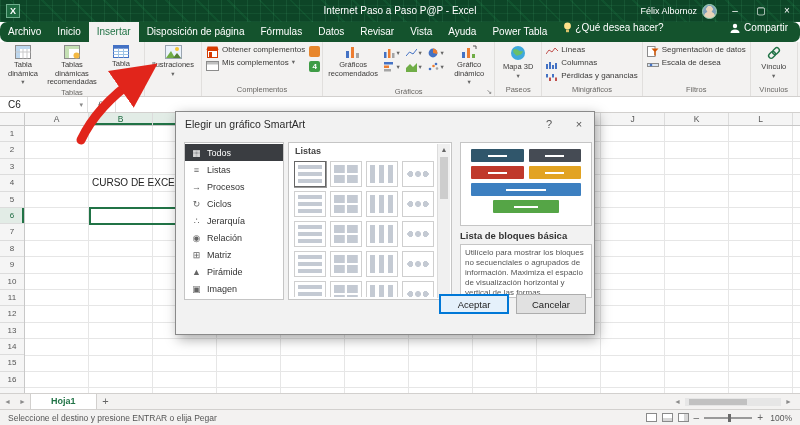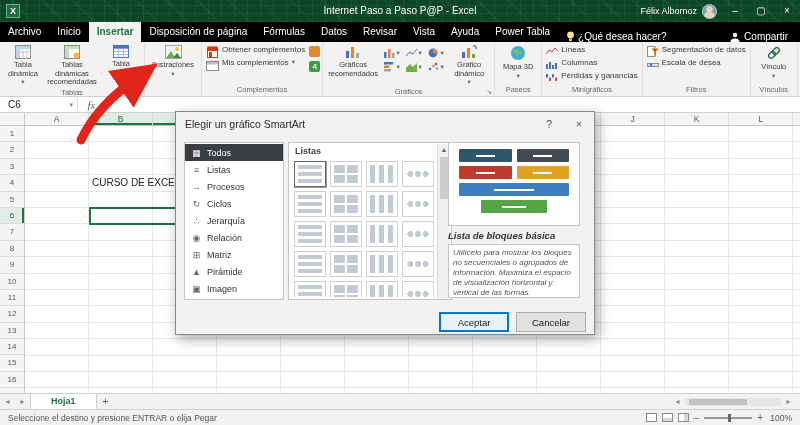--- a/index.html
+++ b/index.html
@@ -18,24 +18,24 @@
   .win-title{position:absolute;left:0;right:0;text-align:center;line-height:22px;white-space:nowrap;pointer-events:none;}
   .tb-right{margin-left:auto;display:flex;align-items:center;gap:5px;padding-right:0;}
   .user-name{font-size:9px;white-space:nowrap;}
   .avatar{width:15px;height:15px;border-radius:50%;border:1px solid #9fd3b5;
     background:radial-gradient(circle at 50% 32%, #e9d3ba 0 3px, rgba(0,0,0,0) 3.5px),
                radial-gradient(circle at 50% 95%, #e9d3ba 0 5.5px, rgba(0,0,0,0) 6px), #7da0b8;}
   .winbtns{display:flex;}
   .winbtn{width:26px;text-align:center;line-height:22px;font-size:10px;color:#fff;}
 
   
-  .tabrow{position:absolute;top:22px;left:0;right:0;height:20px;background:#000000;display:flex;align-items:flex-end;color:#fff;z-index:19;}
+  .tabrow{position:absolute;top:22px;left:0;right:0;height:20px;background:#14532d;display:flex;align-items:flex-start;color:#fff;z-index:19;border-radius:7px;}
   #tabs{display:flex;}
   .tab{padding:0 8px;line-height:20px;font-size:10px;white-space:nowrap;cursor:default;}
-  .tab.active{background:#f3f2f1;color:#217346;font-weight:bold;}
+  .tab.active{background:#f3f2f1;color:#217346;font-weight:normal;}
   .tellme{display:flex;align-items:center;gap:3px;padding:0 8px;font-size:10px;white-space:nowrap;}
   .share{margin-left:auto;display:flex;align-items:center;gap:4px;padding:0 12px;font-size:10px;}
 
   
   .ribbon{position:absolute;top:42px;left:0;right:0;height:55px;background:#f3f2f1;border-bottom:1px solid #d2d0ce;display:flex;z-index:18;}
   .rgroup{position:relative;display:flex;flex-direction:column;padding:1px 2px 0;}
   .rgroup+.rgroup{border-left:1px solid #e1dfdd;}
   .rbody{flex:1;display:flex;align-items:stretch;}
   .rlabel{height:12px;font-size:7.5px;color:#696764;text-align:center;line-height:12px;position:relative;white-space:nowrap;}
   .launcher{position:absolute;right:0;bottom:1px;font-size:7px;color:#777;line-height:10px;}
@@ -48,21 +48,21 @@
   .micon{display:inline-flex;align-items:center;justify-content:center;}
   .micon svg{display:block;}
   .chartgrid{display:grid;grid-template-columns:repeat(3,21px);grid-auto-rows:13px;gap:1px;align-content:start;padding-top:3px;}
   .cbtn{display:flex;align-items:center;justify-content:center;gap:2px;}
   .addin-orange{width:11px;height:11px;border-radius:2px;background:#e8862c;}
   .addin-badge{width:11px;height:11px;border-radius:2px;background:#3f9c46;color:#fff;font-size:8px;font-weight:bold;text-align:center;line-height:11px;}
   .sideicons{display:flex;flex-direction:column;gap:4px;justify-content:flex-start;padding:3px 0 0 2px;}
 
   
   .fbar{position:absolute;top:97px;left:0;right:0;height:16px;background:#fff;border-bottom:1px solid #d2d0ce;display:flex;align-items:stretch;font-size:10px;z-index:17;}
-  .namebox{width:78px;border-right:1px solid #e0e0e0;display:flex;align-items:center;padding-left:8px;color:#222;}
+  .namebox{width:88px;border-right:1px solid #e0e0e0;display:flex;align-items:center;padding-left:8px;color:#222;}
   .namebox .ndd{margin-left:auto;font-size:7px;color:#888;padding-right:4px;}
   .fxbox{width:28px;border-right:1px solid #e0e0e0;display:flex;align-items:center;justify-content:center;font-family:"Liberation Serif",serif;font-style:italic;color:#666;font-size:11px;}
   .finput{flex:1;background:#fff;}
 
   
   .sheet{position:absolute;top:113px;left:0;right:0;bottom:32px;background:#fff;overflow:hidden;}
   .corner{position:absolute;top:0;left:0;width:25px;height:13px;background:#f5f5f5;border-right:1px solid #c8c8c8;border-bottom:1px solid #c8c8c8;z-index:2;}
   .colheads{position:absolute;top:0;left:25px;right:0;height:13px;display:flex;background:#f5f5f5;border-bottom:1px solid #c8c8c8;}
   .chd{width:64px;flex:0 0 64px;border-right:1px solid #dcdcdc;font-size:8.5px;color:#555;text-align:center;line-height:12px;}
   .chd.sel{background:#e2ece6;color:#1e6b41;box-shadow:inset 0 -2px 0 #217346;}
@@ -94,29 +94,29 @@
   .thumb.selected{border:1px solid #666;box-shadow:0 0 0 1px #999;}
   .thumb::before{content:"";position:absolute;inset:3px;background-repeat:no-repeat;background-size:100% 100%;}
   .p1::before{background-image:repeating-linear-gradient(to bottom,#c4cad3 0 4px,rgba(0,0,0,0) 4px 7px);background-size:auto;}
   .p2::before{background-image:linear-gradient(#c4cad3,#c4cad3),linear-gradient(#c4cad3,#c4cad3),linear-gradient(#c4cad3,#c4cad3),linear-gradient(#c4cad3,#c4cad3);
     background-size:45% 45%,45% 45%,45% 45%,45% 45%;background-position:0 0,100% 0,0 100%,100% 100%;}
   .p3::before{background-image:repeating-linear-gradient(to right,#c4cad3 0 5px,rgba(0,0,0,0) 5px 9px);background-size:auto;}
   .p4::before{background-image:radial-gradient(circle 3px at 18% 50%,#c4cad3 95%,rgba(0,0,0,0)),radial-gradient(circle 3px at 50% 50%,#c4cad3 95%,rgba(0,0,0,0)),radial-gradient(circle 3px at 82% 50%,#c4cad3 95%,rgba(0,0,0,0));}
   .gscroll{position:absolute;right:1px;top:1px;width:13px;bottom:1px;background:#f0f0f0;border-left:1px solid #dcdcdc;}
   .gscroll .gup{height:12px;text-align:center;font-size:7px;color:#666;line-height:12px;}
   .gscroll .gthumb{position:absolute;top:13px;left:2px;right:2px;height:42px;background:#cdcdcd;}
-  .preview{position:absolute;left:272px;top:30px;width:132px;height:158px;font-style:italic;}
+  .preview{position:absolute;left:284px;top:30px;width:132px;height:158px;}
   .pimg{height:84px;background:#fff;border:1px solid #c5c5c5;padding:6px 10px;display:grid;grid-template-columns:1fr 1fr;grid-auto-rows:13px;gap:4px 5px;}
   .pblock{position:relative;border-radius:1px;}
   .pblock::after{content:"";position:absolute;left:32%;right:32%;top:45%;height:2px;background:#fff;}
   .b5{grid-column:1/3;}
   .b6{grid-column:1/3;margin:0 20%;}
   .ptitle{font-size:9.5px;font-weight:bold;color:#333;margin:4px 0 3px;}
   .pdesc{border:1px solid #c5c5c5;background:#fff;font-size:8px;color:#555;padding:3px 4px;line-height:1.25;height:54px;overflow:hidden;}
-  .dbtns{position:absolute;right:8px;bottom:2px;display:flex;gap:7px;}
+  .dbtns{position:absolute;right:8px;bottom:20px;display:flex;gap:7px;}
   .dbtn{width:70px;height:20px;background:#e1e1e1;border:1px solid #adadad;font-size:9.5px;display:flex;align-items:center;justify-content:center;color:#222;cursor:default;}
   .dbtn.primary{border:2px solid #0078d7;background:#e5f1fb;}
 
   
   .annot{position:absolute;left:55px;top:48px;z-index:60;pointer-events:none;}
 
   
   .sheettabs{position:absolute;left:0;right:0;bottom:16px;height:16px;background:#f3f2f1;border-top:1px solid #d2d0ce;display:flex;align-items:stretch;font-size:9px;color:#666;z-index:17;}
   .navarr{width:15px;text-align:center;line-height:15px;color:#8a8a8a;font-size:7px;}
   .stab{padding:0 20px;background:#fff;border-left:1px solid #d2d0ce;border-right:1px solid #d2d0ce;color:#217346;font-weight:bold;line-height:15px;}

